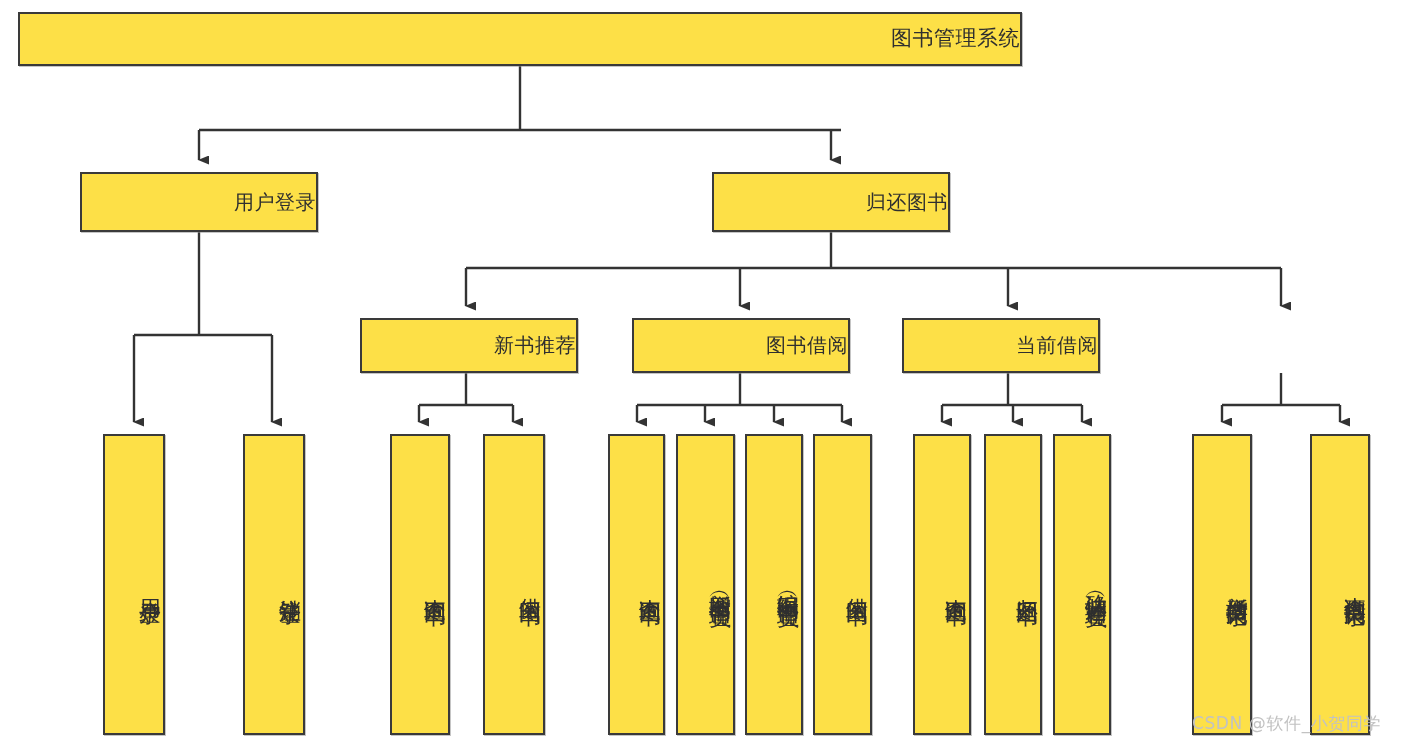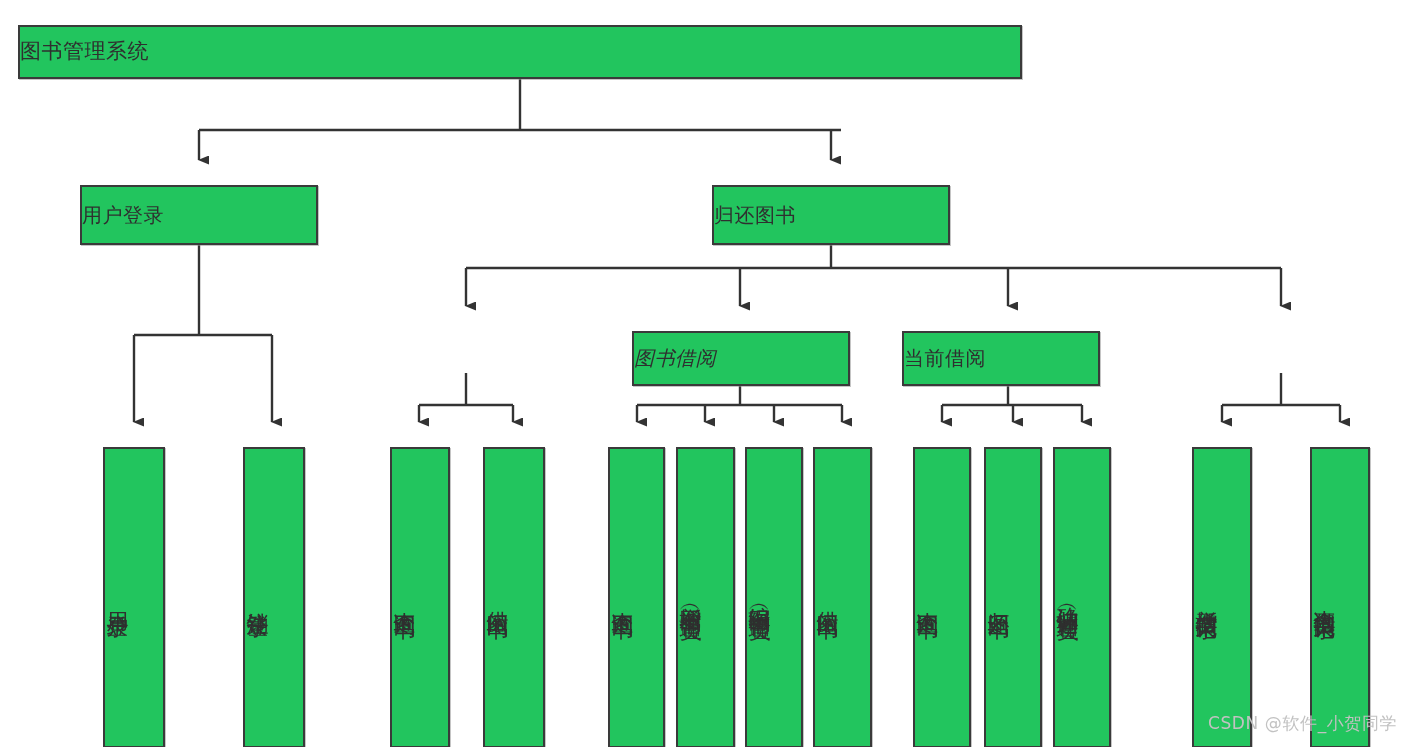--- a/index.html
+++ b/index.html
@@ -21,28 +21,27 @@
     position: absolute;
     left: 0;
     top: 0;
     width: 1405px;
     height: 747px;
     pointer-events: none;
   }
   .node {
     position: absolute;
     box-sizing: border-box;
-    background: #22c55e;
+    background: #fde047;
     border: 2px solid #3a3a3a;
     display: flex;
     align-items: center;
-    justify-content: flex-start;
+    justify-content: flex-end;
     box-shadow: 1px 1px 0 0 rgba(150,150,150,0.55);
     z-index: 2;
-    margin-top: 13px;
   }
   .node .node-label {
     color: #2f2f2f;
     text-align: center;
     line-height: 1.22;
     letter-spacing: 0.5px;
   }
   .node-root .node-label {
     font-size: 21px;
   }
@@ -63,21 +62,20 @@
   #watermark {
     position: absolute;
     left: 1192px;
     top: 712px;
     font-size: 17px;
     color: #c2c2c2;
     letter-spacing: 0.6px;
     white-space: nowrap;
     z-index: 5;
     font-family: "DejaVu Sans", "Liberation Sans", sans-serif;
-    padding-left: 16px;
   }
 </style>
 </head>
 <body>
 
 <div id="diagram-root">
 
   <svg id="connector-layer" viewBox="0 0 1405 747" width="1405" height="747" xmlns="http://www.w3.org/2000/svg">
     <defs>
       <marker id="arrowhead" markerWidth="9" markerHeight="11" refX="4.5" refY="10" orient="auto" markerUnits="userSpaceOnUse">
@@ -132,21 +130,24 @@
     <span class="node-label">图书管理系统</span>
   </div>
 
   <div class="node node-branch" style="left:80px; top:172px; width:238px; height:60px;">
     <span class="node-label">用户登录</span>
   </div>
   <div class="node node-branch" style="left:712px; top:172px; width:238px; height:60px;">
     <span class="node-label">归还图书</span>
   </div>
 
-  <div class="node node-branch" style="left:632px; top:318px; width:218px; height:55px;font-style:italic;">
+  <div class="node node-branch" style="left:360px; top:318px; width:218px; height:55px;">
+    <span class="node-label">新书推荐</span>
+  </div>
+  <div class="node node-branch" style="left:632px; top:318px; width:218px; height:55px;">
     <span class="node-label">图书借阅</span>
   </div>
   <div class="node node-branch" style="left:902px; top:318px; width:198px; height:55px;">
     <span class="node-label">当前借阅</span>
   </div>
 
   <div class="node node-leaf" style="left:103px; top:434px; width:62px; height:301px;">
     <span class="node-label">用户登录</span>
   </div>
   <div class="node node-leaf" style="left:243px; top:434px; width:62px; height:301px;">

